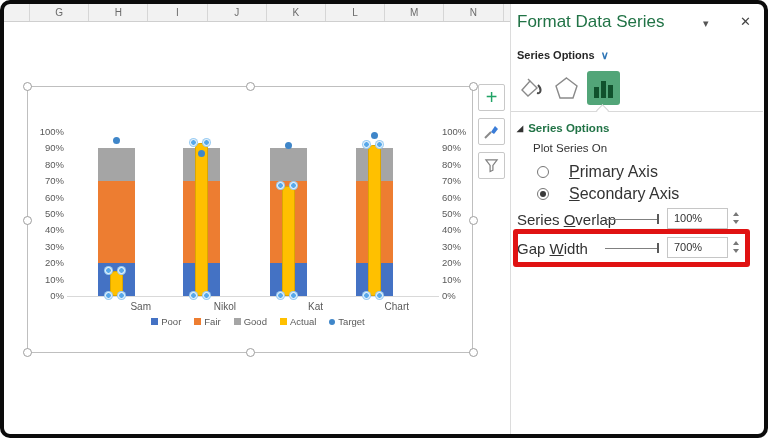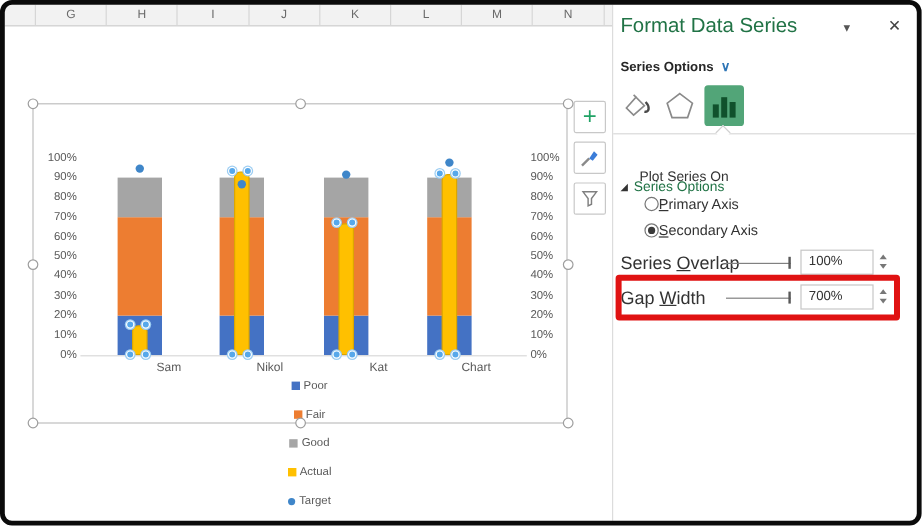--- a/index.html
+++ b/index.html
@@ -52,21 +52,21 @@
   .sel-handle {
     position:absolute; width:7px; height:7px; border-radius:50%;
     background:#57a8ea; border:1px solid #fff; box-shadow:0 0 0 1px #9ccdf2; z-index:6;
   }
   .cat-label {
     position:absolute; top:214px; width:70px; text-align:right;
     font-size:10px; color:#595959;
   }
   .legend {
     position:absolute; left:40px; top:229px; width:380px;
-    display:flex; justify-content:center; gap:13px; align-items:center;flex-direction:column;
+    display:flex; justify-content:center; gap:13px; align-items:center;
   }
   .legend-item { display:flex; align-items:center; gap:3px; font-size:9.5px; color:#595959; }
   .legend-sq { width:7px; height:7px; flex:none; }
   .legend-dot { width:6px; height:6px; border-radius:50%; flex:none; }
   
   .chart-tools { position:absolute; left:478px; top:84px; width:28px; }
   .tool-btn {
     width:27px; height:27px; background:#fff; border:1px solid #c8c8c8; border-radius:2px;
     margin-bottom:7px; display:flex; align-items:center; justify-content:center;
   }
@@ -80,24 +80,24 @@
   .tab { position:absolute; top:71px; width:33px; height:34px; display:flex; align-items:flex-end; justify-content:center; }
   .tab-fill { left:514px; } .tab-effects { left:550px; }
   .tab-series { left:587px; background:#52a578; border-radius:3px; }
   .tab-series .bars { display:flex; align-items:flex-end; gap:2px; margin-bottom:7px; }
   .tab-series .bars div { width:5px; background:#10512c; }
   .tabs-rule { position:absolute; left:511px; top:111px; width:252px; height:1px; background:#d9d9d9; }
   .tabs-notch {
     position:absolute; left:598px; top:106px; width:9px; height:9px; background:#fff;
     border-left:1px solid #d0d0d0; border-top:1px solid #d0d0d0; transform:rotate(45deg);
   }
-  .opts-header { position:absolute; left:517px; top:122px; font-size:11.5px; font-weight:normal; color:#217346;margin-top:28px; }
+  .opts-header { position:absolute; left:517px; top:122px; font-size:11.5px; font-weight:bold; color:#217346; }
   .expand-tri { color:#333; font-size:8px; margin-right:5px; vertical-align:1px; }
   .plot-on { position:absolute; left:533px; top:142px; font-size:11.5px; color:#333; }
-  .radio-row { position:absolute; left:537px; display:flex; align-items:center; gap:0; font-size:12px; color:#333; }
+  .radio-row { position:absolute; left:537px; display:flex; align-items:center; gap:20px; font-size:16px; color:#333; }
   .radio-circle { width:12px; height:12px; border-radius:50%; border:1px solid #767676; background:#fff; flex:none;
                   display:flex; align-items:center; justify-content:center; }
   .radio-circle .dot { width:6px; height:6px; border-radius:50%; background:#3a3a3a; display:none; }
   .radio-circle.checked .dot { display:block; }
   .u { text-decoration:underline; }
   .ctl-label { position:absolute; left:517px; font-size:15px; color:#333; }
   .slider-line { position:absolute; left:605px; width:54px; height:1px; background:#808080; }
   .slider-thumb { position:absolute; left:657px; width:2px; height:10px; background:#595959; }
   .val-box {
     position:absolute; left:667px; width:61px; height:21px; border:1px solid #c6c6c6; background:#fff;

